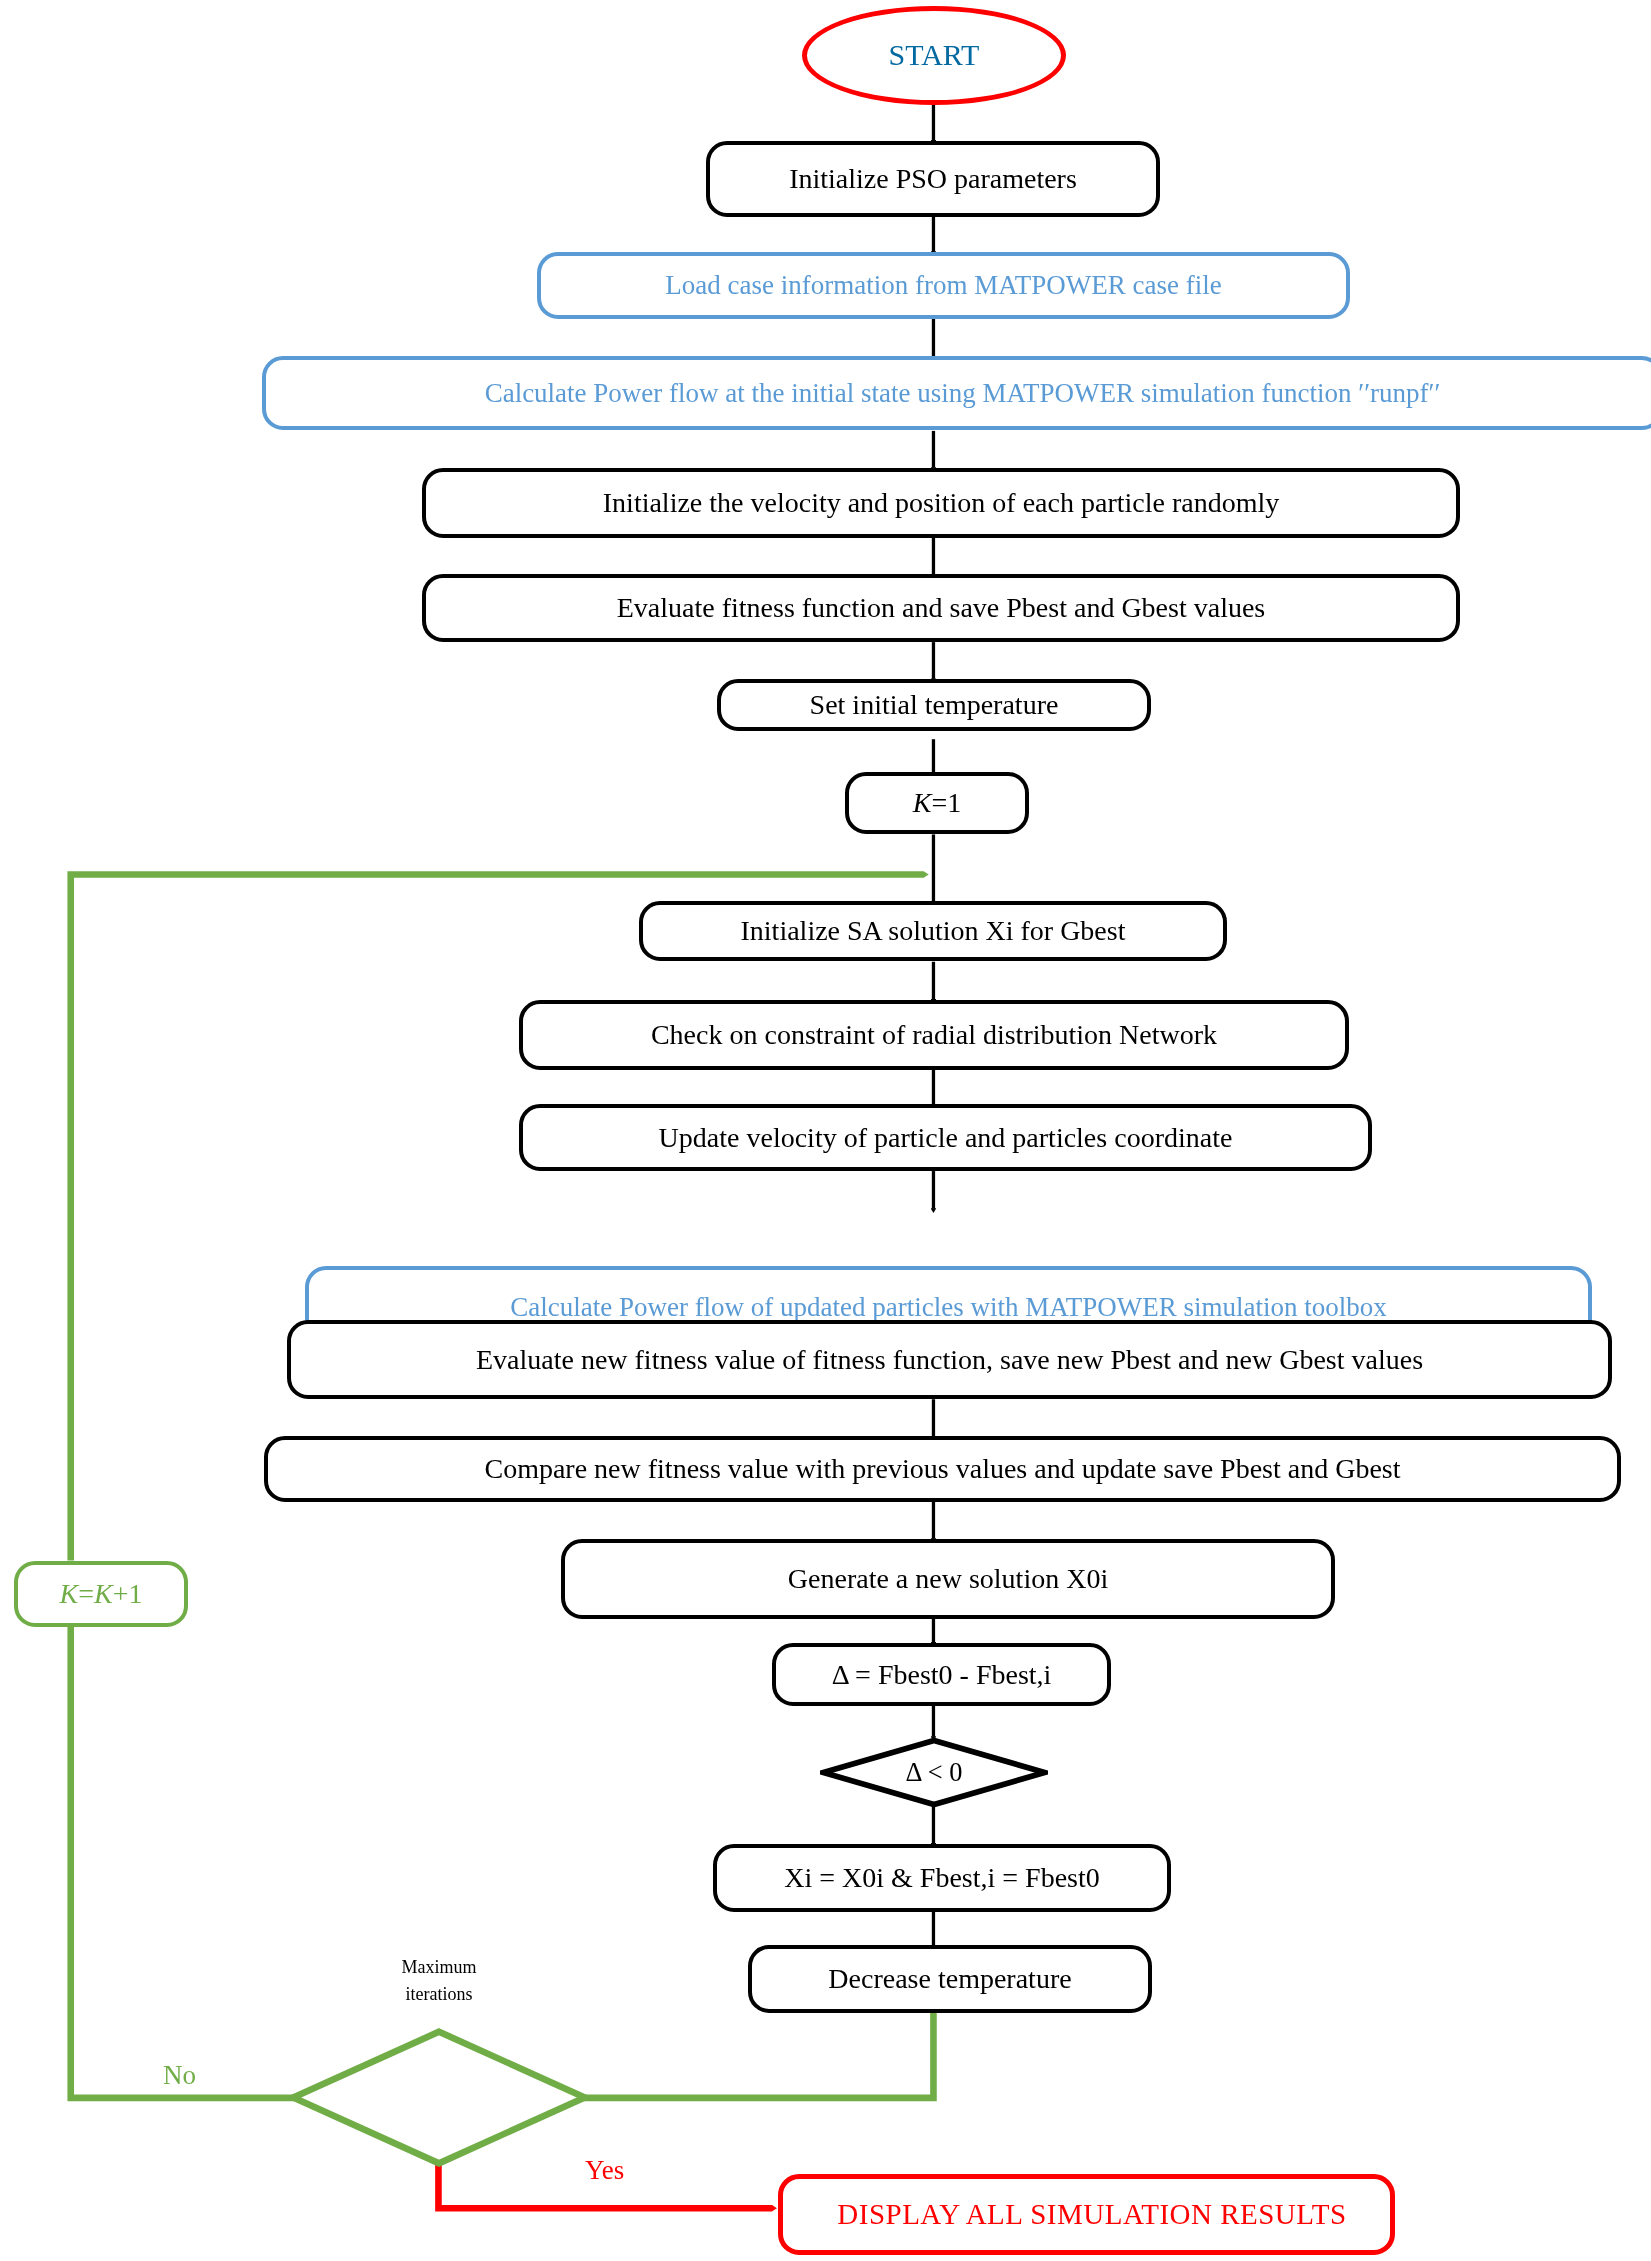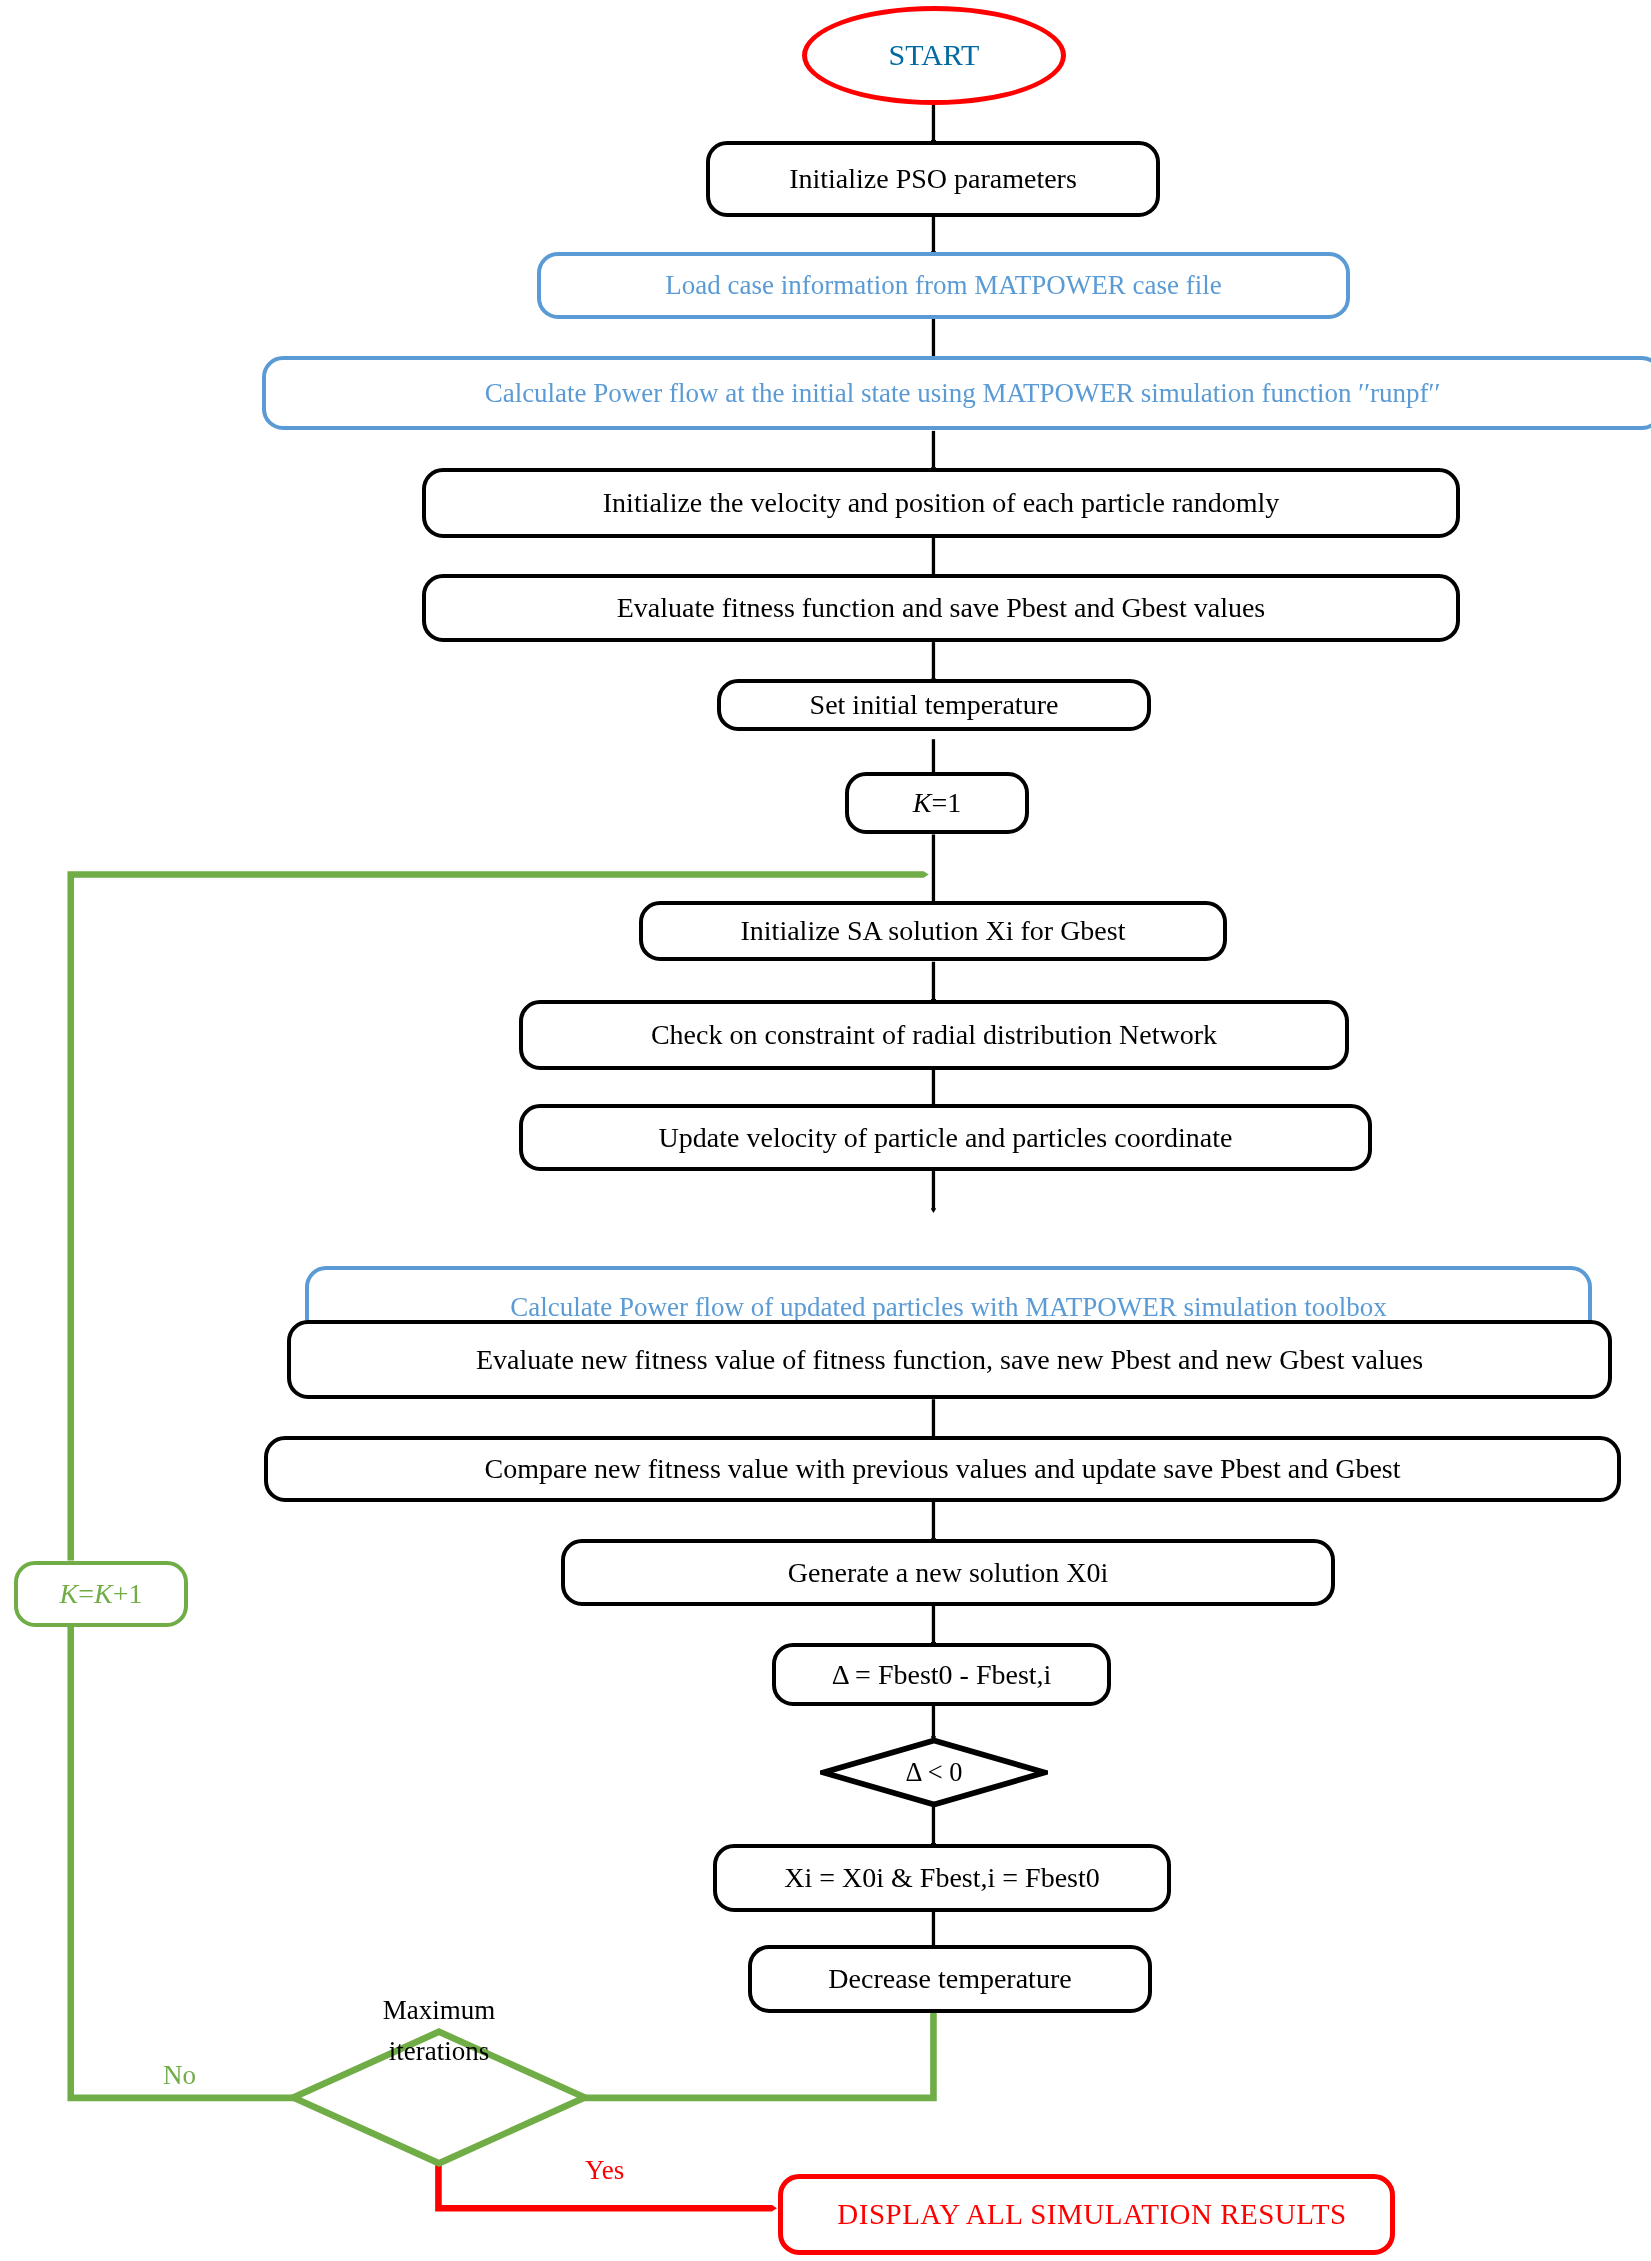--- a/index.html
+++ b/index.html
@@ -112,37 +112,37 @@
   <div class="node proc" style="left:519px;top:1000px;width:830px;height:70px;font-size:28px;">Check on constraint of radial distribution Network</div>
 
   <div class="node proc" style="left:519px;top:1104px;width:853px;height:67px;font-size:28px;">Update velocity of particle and particles coordinate</div>
 
   <div class="node proc-blue" style="left:305px;top:1266px;width:1287px;height:83px;font-size:27px;">Calculate Power flow of updated particles with MATPOWER simulation toolbox</div>
 
   <div class="node proc" style="left:287px;top:1320px;width:1325px;height:79px;font-size:28px;">Evaluate new fitness value of fitness function, save new Pbest and new Gbest values</div>
 
   <div class="node proc" style="left:264px;top:1436px;width:1357px;height:66px;font-size:28px;">Compare new fitness value with previous values and update save Pbest and Gbest</div>
 
-  <div class="node proc" style="left:561px;top:1539px;width:774px;height:67px;font-size:28px;">Generate a new solution X0i</div>
+  <div class="node proc" style="left:561px;top:1539px;width:774px;height:80px;font-size:28px;">Generate a new solution X0i</div>
 
   <div class="node proc" style="left:772px;top:1643px;width:339px;height:63px;font-size:28px;">Δ = Fbest0 - Fbest,i</div>
 
   <svg style="position:absolute;left:820px;top:1737px;width:228px;height:71px;" viewBox="0 0 484 150" xmlns="http://www.w3.org/2000/svg">
     <polygon points="242,7 477,75 242,143 7,75" fill="#ffffff" stroke="#000000" stroke-width="12"></polygon>
   </svg>
   <div class="diamond-text" style="left:820px;top:1737px;width:228px;height:71px;font-size:26.4px;">Δ &lt; 0</div>
 
   <div class="node proc" style="left:713px;top:1844px;width:458px;height:68px;font-size:28px;">Xi = X0i  &amp;   Fbest,i = Fbest0</div>
 
   <div class="node proc" style="left:748px;top:1945px;width:404px;height:68px;font-size:28px;">Decrease temperature</div>
 
   <svg style="position:absolute;left:288px;top:2027px;width:302px;height:141px;" viewBox="0 0 640 300" xmlns="http://www.w3.org/2000/svg">
     <polygon points="320,10 630,150 320,290 10,150" fill="#ffffff" stroke="#70AD47" stroke-width="14"></polygon>
   </svg>
-  <div class="diamond-text" style="left:288px;top:1960px;width:302px;height:141px;font-size:27px;line-height:1.5;text-align:right;">
+  <div class="diamond-text" style="left:288px;top:1910px;width:302px;height:141px;font-size:18px;line-height:1.5;text-align:right;">
     <span>Maximum</span>
     <span>iterations</span>
   </div>
 
   <div class="node proc-green" style="left:14px;top:1561px;width:174px;height:66px;font-size:28px;">
     <span class="it">K</span>
       <span>=</span>
       <span class="it">K</span>
       <span>+1</span>
   </div>

